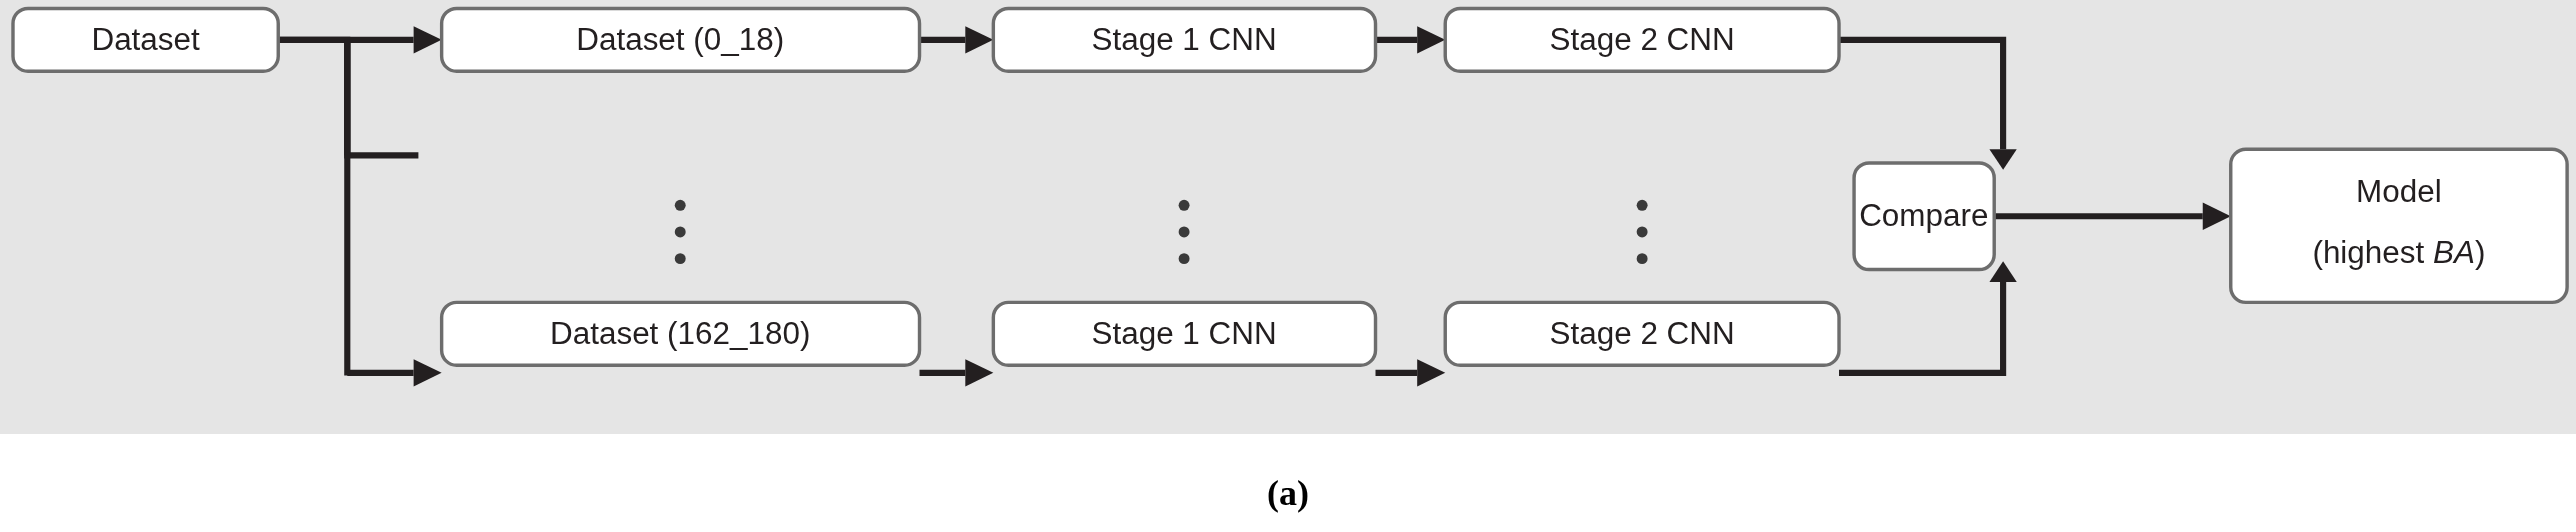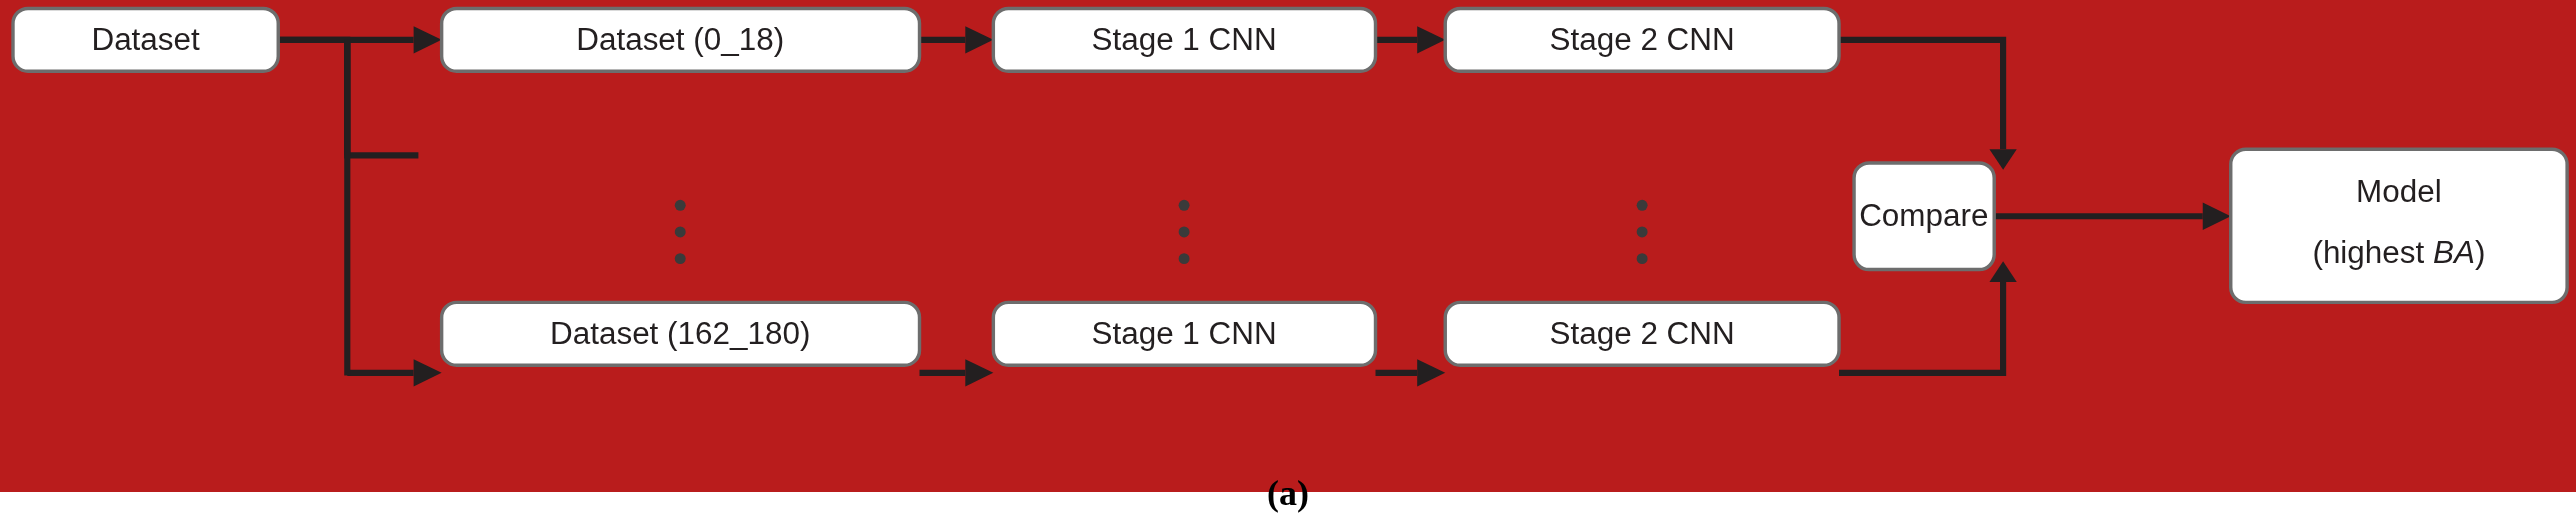--- a/index.html
+++ b/index.html
@@ -9,22 +9,22 @@
   }
   body {
     width: 2576px;
     height: 533px;
     font-family: "Liberation Sans", sans-serif;
     overflow: hidden;
   }
   #figure {
     position: relative;
     width: 2576px;
-    height: 492px;
-    background: #b91c1c;
+    height: 434px;
+    background: #e5e5e5;
   }
   #flow-svg {
     position: absolute;
     top: 0;
     left: 0;
     width: 2576px;
     height: 533px;
   }
   .node-box {
     fill: #ffffff;

